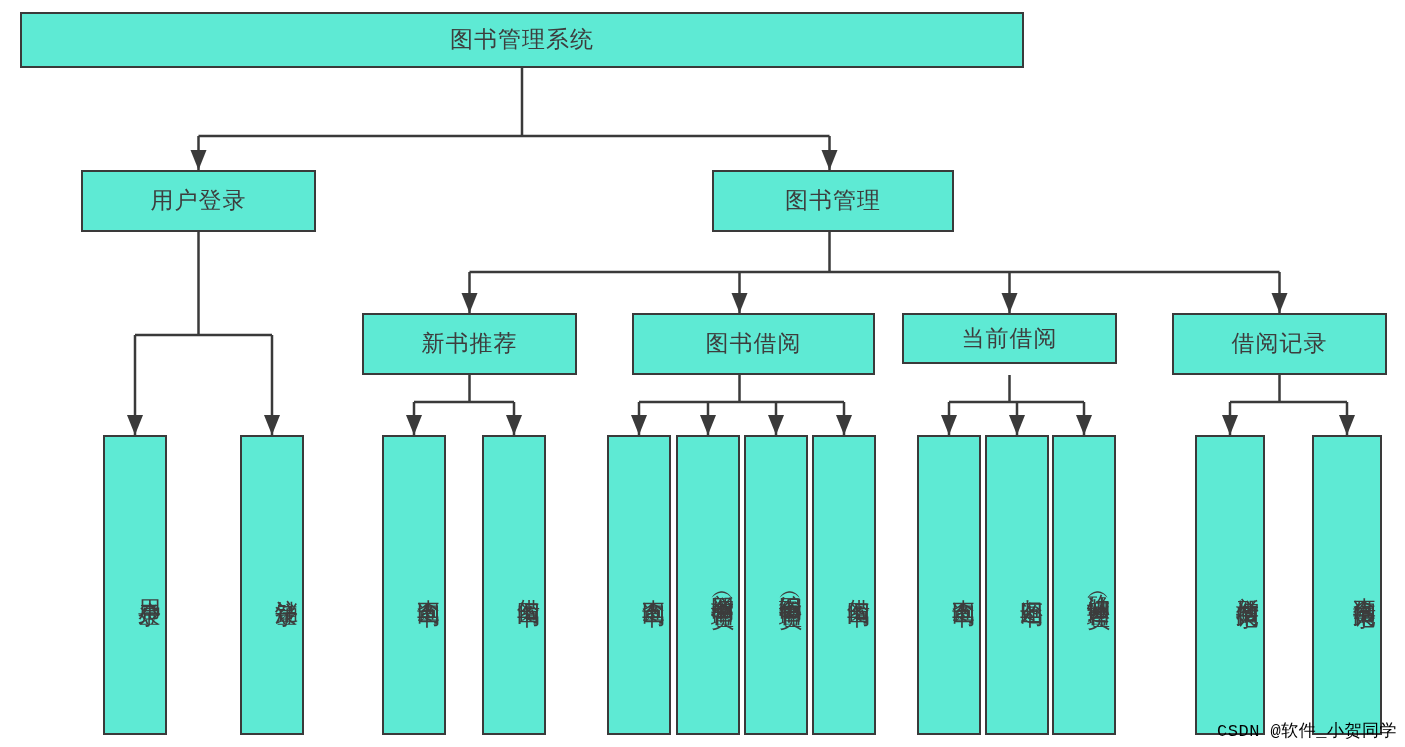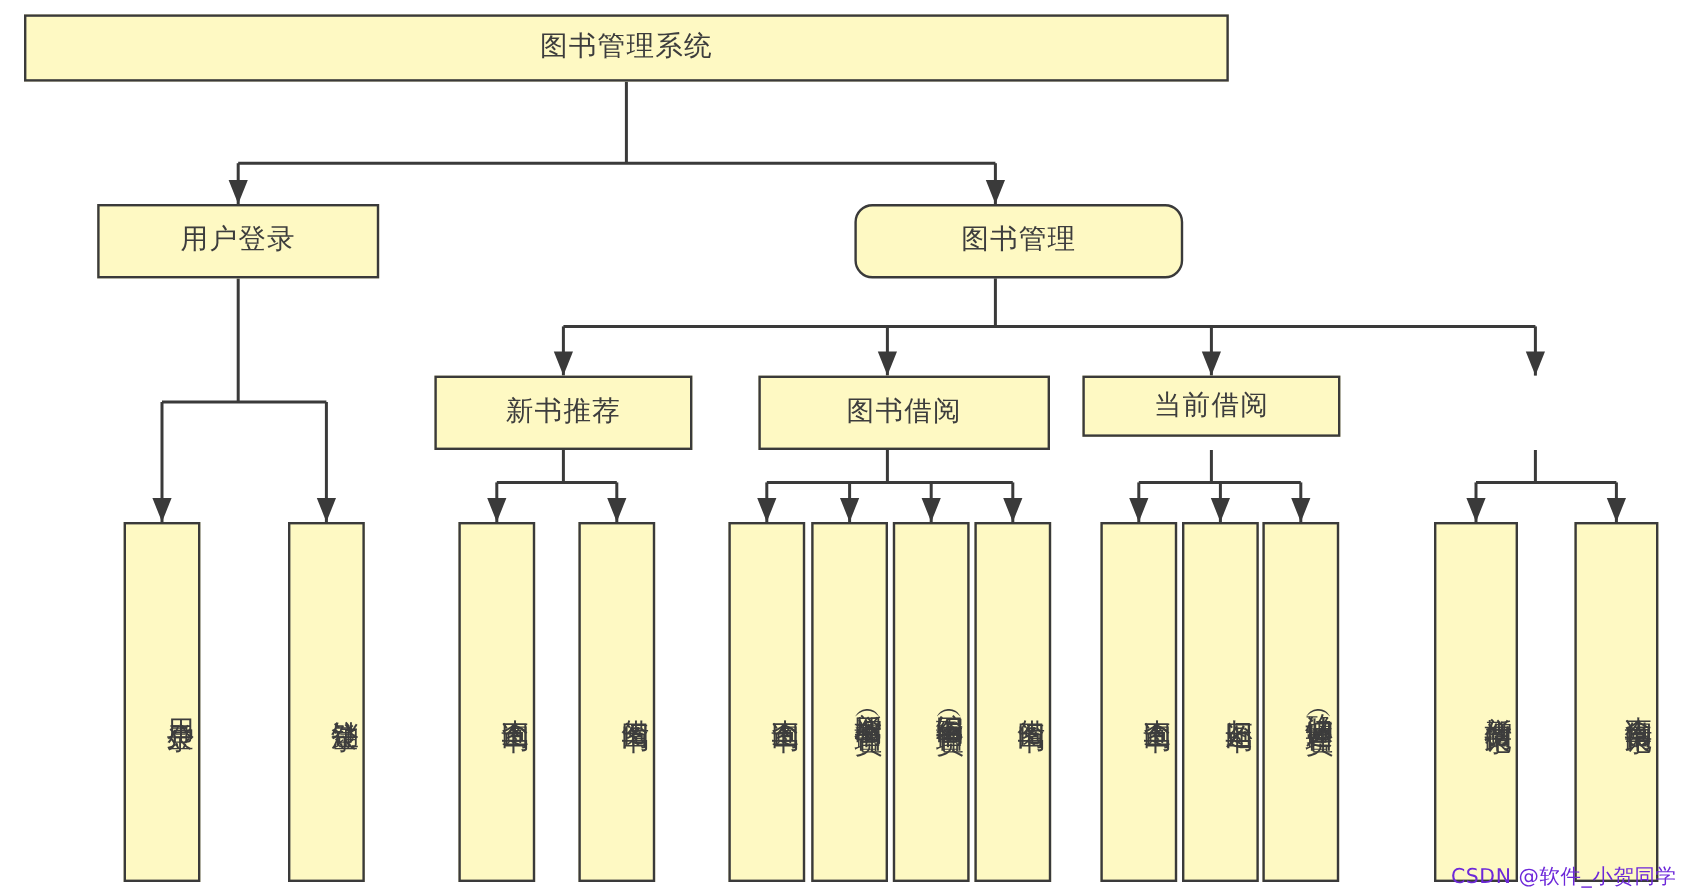--- a/index.html
+++ b/index.html
@@ -21,21 +21,21 @@
     position: absolute;
     left: 0;
     top: 0;
     width: 1405px;
     height: 747px;
     pointer-events: none;
   }
   .node {
     position: absolute;
     box-sizing: border-box;
-    background: #fef9c3;
+    background: #5eead4;
     border: 2.5px solid #3a3a3a;
     display: flex;
     align-items: center;
     justify-content: center;
     color: #3d3d3d;
   }
   .node.horizontal {
     font-size: 23px;
     letter-spacing: 1px;
     line-height: 1.2;
@@ -57,23 +57,24 @@
   }
   .node.vertical .node-label {
     writing-mode: vertical-rl;
     text-orientation: upright;
   }
   #watermark {
     position: absolute;
     right: 8px;
     bottom: 5px;
     font-size: 17px;
-    color: #6d28d9;
+    color: #000000;
     letter-spacing: 0.5px;
     white-space: nowrap;
+    font-family: Liberation Mono, monospace;
   }
 </style>
 </head>
 <body>
 
 <div id="diagram-root">
 
   <svg id="connector-layer" viewBox="0 0 1405 747" width="1405" height="747" xmlns="http://www.w3.org/2000/svg">
       <line x1="522" y1="68" x2="522" y2="136" stroke="#3a3a3a" stroke-width="2.5"></line>
       <line x1="198.5" y1="136" x2="829.5" y2="136" stroke="#3a3a3a" stroke-width="2.5"></line>
@@ -129,33 +130,36 @@
       <polygon points="1339,415 1355,415 1347,435" fill="#3a3a3a"></polygon>
     </svg>
 
   <div class="node horizontal" id="n-root" style="left: 20px; top: 12px; width: 1004px; height: 56px;">
     <span class="node-label">图书管理系统</span>
   </div>
 
   <div class="node horizontal" id="n-user_login" style="left: 81px; top: 170px; width: 235px; height: 62px;">
     <span class="node-label">用户登录</span>
   </div>
-  <div class="node horizontal" id="n-book_manage" style="left: 712px; top: 170px; width: 274px; height: 62px; border-radius: 15px;">
+  <div class="node horizontal" id="n-book_manage" style="left: 712px; top: 170px; width: 242px; height: 62px;">
     <span class="node-label">图书管理</span>
   </div>
 
   <div class="node horizontal" id="n-new_book_rec" style="left: 362px; top: 313px; width: 215px; height: 62px; text-align: center;">
     <span class="node-label">新书推荐</span>
   </div>
   <div class="node horizontal" id="n-book_borrow" style="left: 632px; top: 313px; width: 243px; height: 62px;">
     <span class="node-label">图书借阅</span>
   </div>
   <div class="node horizontal" id="n-current_borrow" style="left: 902px; top: 313px; width: 215px; height: 51px;">
     <span class="node-label">当前借阅</span>
   </div>
+  <div class="node horizontal" id="n-borrow_record" style="left: 1172px; top: 313px; width: 215px; height: 62px;">
+    <span class="node-label">借阅记录</span>
+  </div>
 
   <div class="node vertical" id="n-leaf_user_login" style="left: 103px; top: 435px; width: 64px; height: 300px;">
     <span class="node-label">用户登录</span>
   </div>
   <div class="node vertical" id="n-leaf_user_logout" style="left: 240px; top: 435px; width: 64px; height: 300px;">
     <span class="node-label">注销登录</span>
   </div>
   <div class="node vertical" id="n-leaf_rec_query" style="left: 382px; top: 435px; width: 64px; height: 300px;">
     <span class="node-label">查询图书</span>
   </div>

